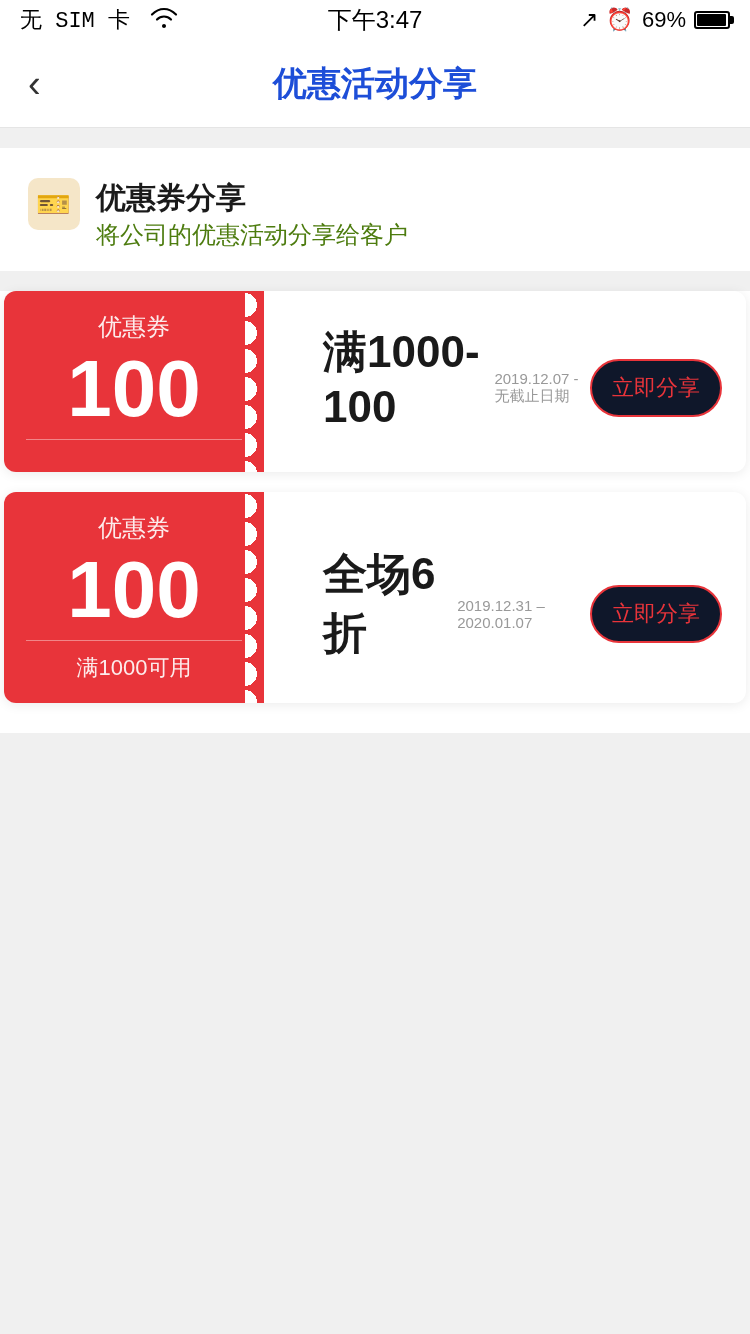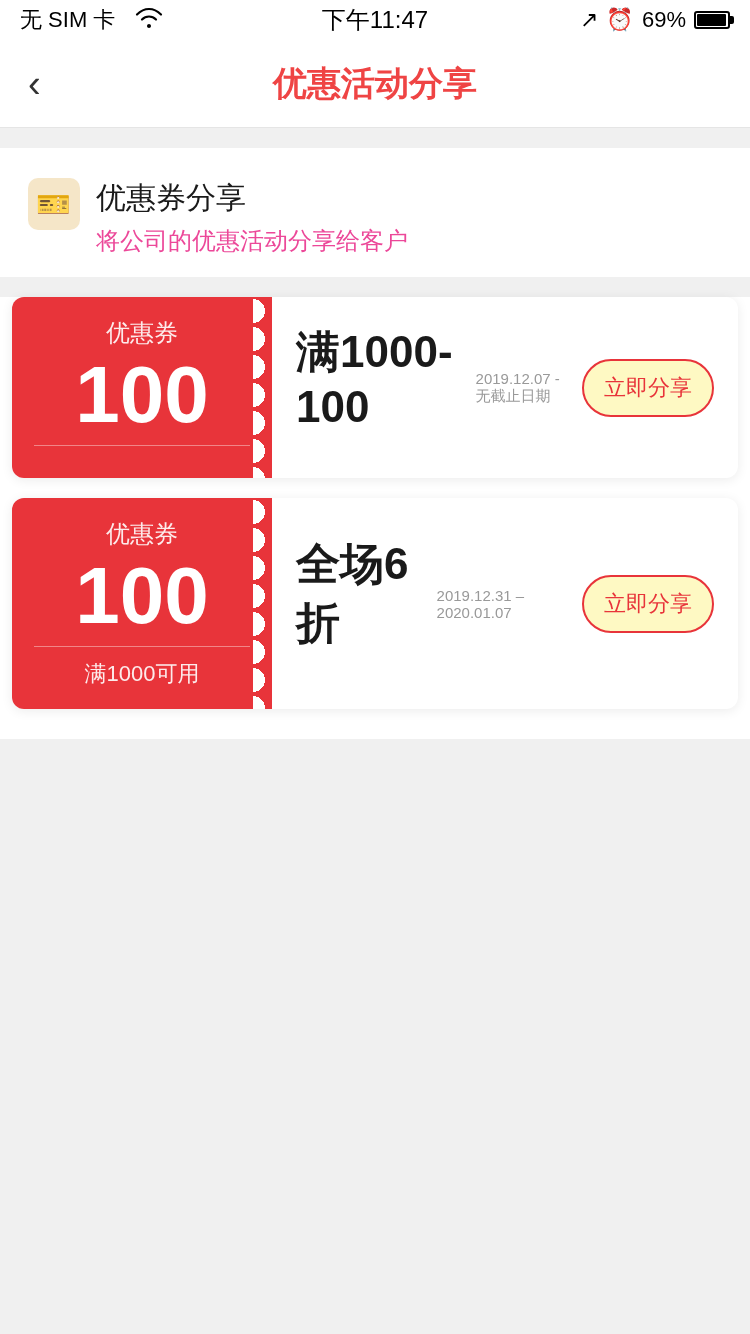--- a/index.html
+++ b/index.html
@@ -23,20 +23,21 @@
       justify-content: space-between;
       padding: 0 20px;
       font-size: 24px;
       font-weight: 500;
     }
     .status-bar-left {
       display: flex;
       align-items: center;
       gap: 20px;
       font-size: 22px;
+      font-family: Liberation Mono, monospace;
     }
     .status-bar-center {
       font-size: 24px;
       font-weight: 500;
       position: absolute;
       left: 50%;
       transform: translateX(-50%);
     }
     .status-bar-right {
       display: flex;
@@ -88,21 +89,21 @@
       position: absolute;
       left: 28px;
       font-size: 38px;
       color: #333;
       cursor: pointer;
       line-height: 1;
     }
     .nav-title {
       font-size: 34px;
       font-weight: 600;
-      color: #ef4444;
+      color: #1d4ed8;
     }
 
     
     .section-header {
       background: #fff;
       padding: 30px 28px 20px;
       display: flex;
       align-items: flex-start;
       gap: 16px;
       margin-top: 20px;
@@ -114,39 +115,39 @@
       background: #f5e6c8;
       border-radius: 10px;
       display: flex;
       align-items: center;
       justify-content: center;
       font-size: 28px;
       flex-shrink: 0;
     }
     .section-text h2 {
       font-size: 30px;
-      font-weight: 400;
+      font-weight: 700;
       color: #1a1a1a;
-      margin-bottom: 6px;
     }
     .section-text p {
       font-size: 24px;
-      color: #ec4899;
+      color: #4d7c0f;
     }
 
     
     .coupon-card {
       display: flex;
-      align-items: center;
-      margin: 0 12px;
+      align-items: flex-end;
+      margin: 0 4px;
       border-radius: 12px;
       overflow: visible;
       background: #fff;
       box-shadow: 0 2px 12px rgba(0,0,0,0.08);
       position: relative;
+      gap: 35px;
     }
     .coupon-card + .coupon-card {
       margin-top: 20px;
     }
     .coupon-cards-wrapper {
       background: #fff;
       padding: 0 0 30px 0;
     }
     .coupon-first {
       margin-top: 20px;
@@ -228,40 +229,40 @@
       color: #999;
       flex-shrink: 1;
     }
     .share-btn {
       flex-shrink: 0;
       padding: 12px 20px;
       border: 2px solid #e8343a;
       border-radius: 30px;
       font-size: 22px;
       color: #e8343a;
-      background: #fef9c3;
+      background: #0f172a;
       cursor: pointer;
       white-space: nowrap;
     }
   </style>
 </head>
 <body>
 
 <div class="status-bar">
   <div class="status-bar-left">
     <span>无 SIM 卡</span>
     <span>
       <svg width="28" height="22" viewBox="0 0 28 22" fill="none">
         <path d="M14 18c1.1 0 2 .9 2 2s-.9 2-2 2-2-.9-2-2 .9-2 2-2z" fill="#000"></path>
         <path d="M7 13.5c1.9-1.9 4.4-3 7-3s5.1 1.1 7 3" stroke="#000" stroke-width="2.2" fill="none" stroke-linecap="round"></path>
         <path d="M2 8.5C5.5 5 9.5 3 14 3s8.5 2 12 5.5" stroke="#000" stroke-width="2.2" fill="none" stroke-linecap="round"></path>
       </svg>
     </span>
   </div>
-  <div class="status-bar-center">下午11:47</div>
+  <div class="status-bar-center">下午3:47</div>
   <div class="status-bar-right">
     <span style="font-size:22px;">↗</span>
     <span style="font-size:22px;">⏰</span>
     <span>69%</span>
     <span class="battery-icon">
       <span class="battery-fill"></span>
     </span>
   </div>
 </div>
 

